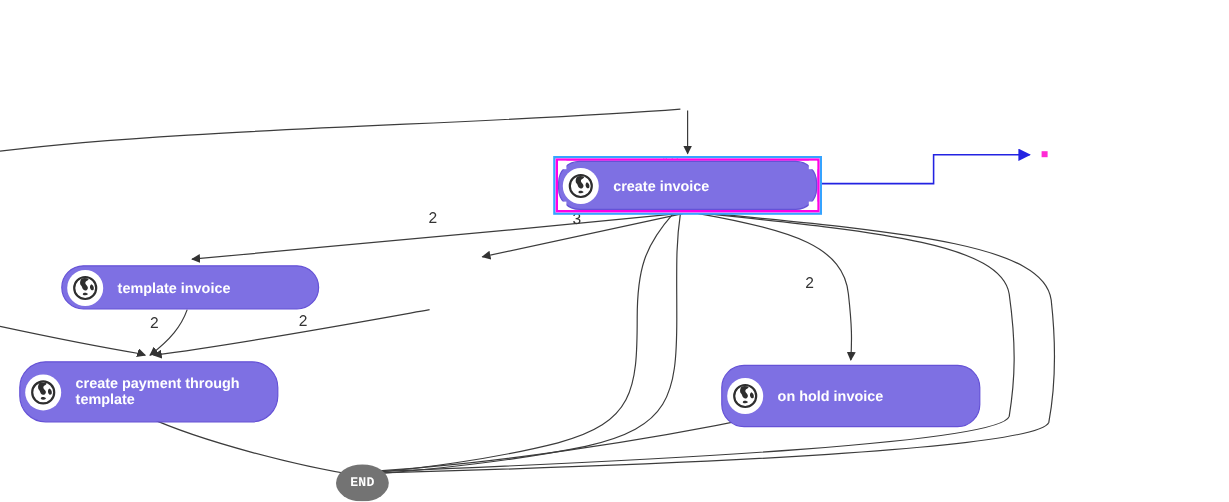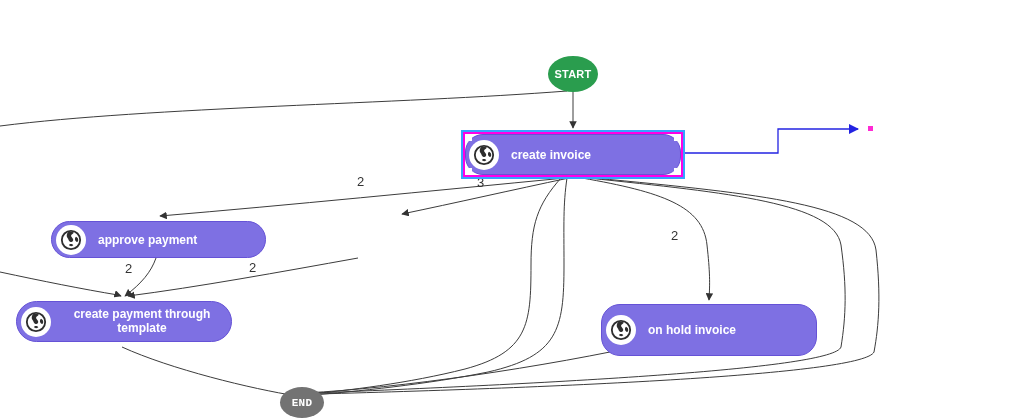--- a/index.html
+++ b/index.html
@@ -12,21 +12,21 @@
   .edge-blue{fill:none;stroke:#2323e2;stroke-width:1.3;}
   .edge-label{
     position:absolute;z-index:1;font-size:13px;color:#333;line-height:1;
   }
   .activity{
     position:absolute;z-index:2;box-sizing:border-box;
     background:#7e70e3;border:1.5px solid #6552d6;border-radius:19px;
     display:flex;align-items:center;gap:12px;padding-left:4px;
   }
   .activity .label{
-    color:#ffffff;font-weight:bold;font-size:12px;white-space:nowrap;text-align:center;
+    color:#ffffff;font-weight:bold;font-size:12px;white-space:nowrap;
   }
   .globe-wrap{
     width:30px;height:30px;border-radius:50%;background:#ffffff;
     flex:0 0 30px;display:flex;align-items:center;justify-content:center;
   }
   .ellipse-node{
     position:absolute;z-index:2;border-radius:50%;
     display:flex;align-items:center;justify-content:center;
     color:#fff;font-weight:bold;font-size:11px;letter-spacing:.2px;
   }
@@ -43,21 +43,21 @@
   .sel-inner .activity{position:absolute;inset:0;border-radius:18px;padding-left:3px;}
   .handle{
     position:absolute;width:7px;height:7px;background:#ffffff;z-index:3;
   }
   .handle.nw{left:0;top:0;}
   .handle.ne{right:0;top:0;}
   .handle.sw{left:0;bottom:0;}
   .handle.se{right:0;bottom:0;}
   #node-approve{left:51px;top:221px;width:215px;height:37px;}
   #node-accounting{left:292px;top:220px;width:216px;height:38px;}
-  #node-payment{left:16px;top:301px;width:216px;height:41px;border-radius:22px;}
+  #node-payment{left:16px;top:301px;width:216px;height:51px;border-radius:22px;}
   #node-payment .label{white-space:normal;width:158px;line-height:1.15;}
   #node-onhold{left:601px;top:304px;width:216px;height:52px;}
   
   #pending-dot{
     position:absolute;left:868px;top:126px;width:5px;height:5px;
     background:#ff2ad4;z-index:2;
   }
   #lbl-10{left:544px;top:102px;width:22px;text-align:right;margin-top:26px;}
   #lbl-ci-approve{left:357px;top:175px;}
   #lbl-ci-accounting{left:477px;top:176px;}
@@ -110,23 +110,20 @@
     <path class="edge-blue" d="M685,153 L778,153 L778,129 L858,129" marker-end="url(#arrowblue)"></path>
   </svg>
 
   <div class="edge-label" id="lbl-10">10</div>
   <div class="edge-label" id="lbl-ci-approve">2</div>
   <div class="edge-label" id="lbl-ci-accounting">3</div>
   <div class="edge-label" id="lbl-ci-onhold">2</div>
   <div class="edge-label" id="lbl-approve-payment">2</div>
   <div class="edge-label" id="lbl-accounting-payment">2</div>
 
-  <div class="ellipse-node" id="start-node">
-    <span>START</span>
-  </div>
 
   <div class="sel-outer">
     <div class="sel-inner">
       <div class="activity">
         <span class="globe-wrap">
           <svg width="22" height="22" viewBox="0 0 24 24">
             <circle cx="12" cy="12" r="10" fill="#fff" stroke="#2e2e2e" stroke-width="2"></circle>
             <path fill="#2e2e2e" d="M8.5,3.5 C10.5,2.7 13.5,2.8 15.2,3.8 C14.6,5.4 12.8,5.2 12.2,6.8 C11.6,8.4 13.4,9.2 14.2,10.8 C15,12.4 13.6,14.6 11.8,14.2 C9.2,13.6 9.6,11.2 8.2,9.8 C6.8,8.4 7.2,5.2 8.5,3.5 Z"></path>
             <path fill="#2e2e2e" d="M17.5,8.5 C19.2,9.2 20.2,11 19.8,12.8 C19.4,14.6 17.6,14.4 16.8,12.9 C16,11.4 16.2,9.4 17.5,8.5 Z"></path>
             <path fill="#2e2e2e" d="M10.5,16.5 C12,16 14,16.4 14.5,17.7 C13.2,19 10.8,19 9.8,17.8 C9.9,17.2 10,16.8 10.5,16.5 Z"></path>
@@ -143,21 +140,21 @@
 
   <div class="activity" id="node-approve">
     <span class="globe-wrap">
       <svg width="22" height="22" viewBox="0 0 24 24">
         <circle cx="12" cy="12" r="10" fill="#fff" stroke="#2e2e2e" stroke-width="2"></circle>
         <path fill="#2e2e2e" d="M8.5,3.5 C10.5,2.7 13.5,2.8 15.2,3.8 C14.6,5.4 12.8,5.2 12.2,6.8 C11.6,8.4 13.4,9.2 14.2,10.8 C15,12.4 13.6,14.6 11.8,14.2 C9.2,13.6 9.6,11.2 8.2,9.8 C6.8,8.4 7.2,5.2 8.5,3.5 Z"></path>
         <path fill="#2e2e2e" d="M17.5,8.5 C19.2,9.2 20.2,11 19.8,12.8 C19.4,14.6 17.6,14.4 16.8,12.9 C16,11.4 16.2,9.4 17.5,8.5 Z"></path>
         <path fill="#2e2e2e" d="M10.5,16.5 C12,16 14,16.4 14.5,17.7 C13.2,19 10.8,19 9.8,17.8 C9.9,17.2 10,16.8 10.5,16.5 Z"></path>
       </svg>
     </span>
-    <span class="label">approve payment</span>
+    <span class="label">template invoice</span>
   </div>
 
 
   <div class="activity" id="node-payment">
     <span class="globe-wrap">
       <svg width="22" height="22" viewBox="0 0 24 24">
         <circle cx="12" cy="12" r="10" fill="#fff" stroke="#2e2e2e" stroke-width="2"></circle>
         <path fill="#2e2e2e" d="M8.5,3.5 C10.5,2.7 13.5,2.8 15.2,3.8 C14.6,5.4 12.8,5.2 12.2,6.8 C11.6,8.4 13.4,9.2 14.2,10.8 C15,12.4 13.6,14.6 11.8,14.2 C9.2,13.6 9.6,11.2 8.2,9.8 C6.8,8.4 7.2,5.2 8.5,3.5 Z"></path>
         <path fill="#2e2e2e" d="M17.5,8.5 C19.2,9.2 20.2,11 19.8,12.8 C19.4,14.6 17.6,14.4 16.8,12.9 C16,11.4 16.2,9.4 17.5,8.5 Z"></path>
         <path fill="#2e2e2e" d="M10.5,16.5 C12,16 14,16.4 14.5,17.7 C13.2,19 10.8,19 9.8,17.8 C9.9,17.2 10,16.8 10.5,16.5 Z"></path>

